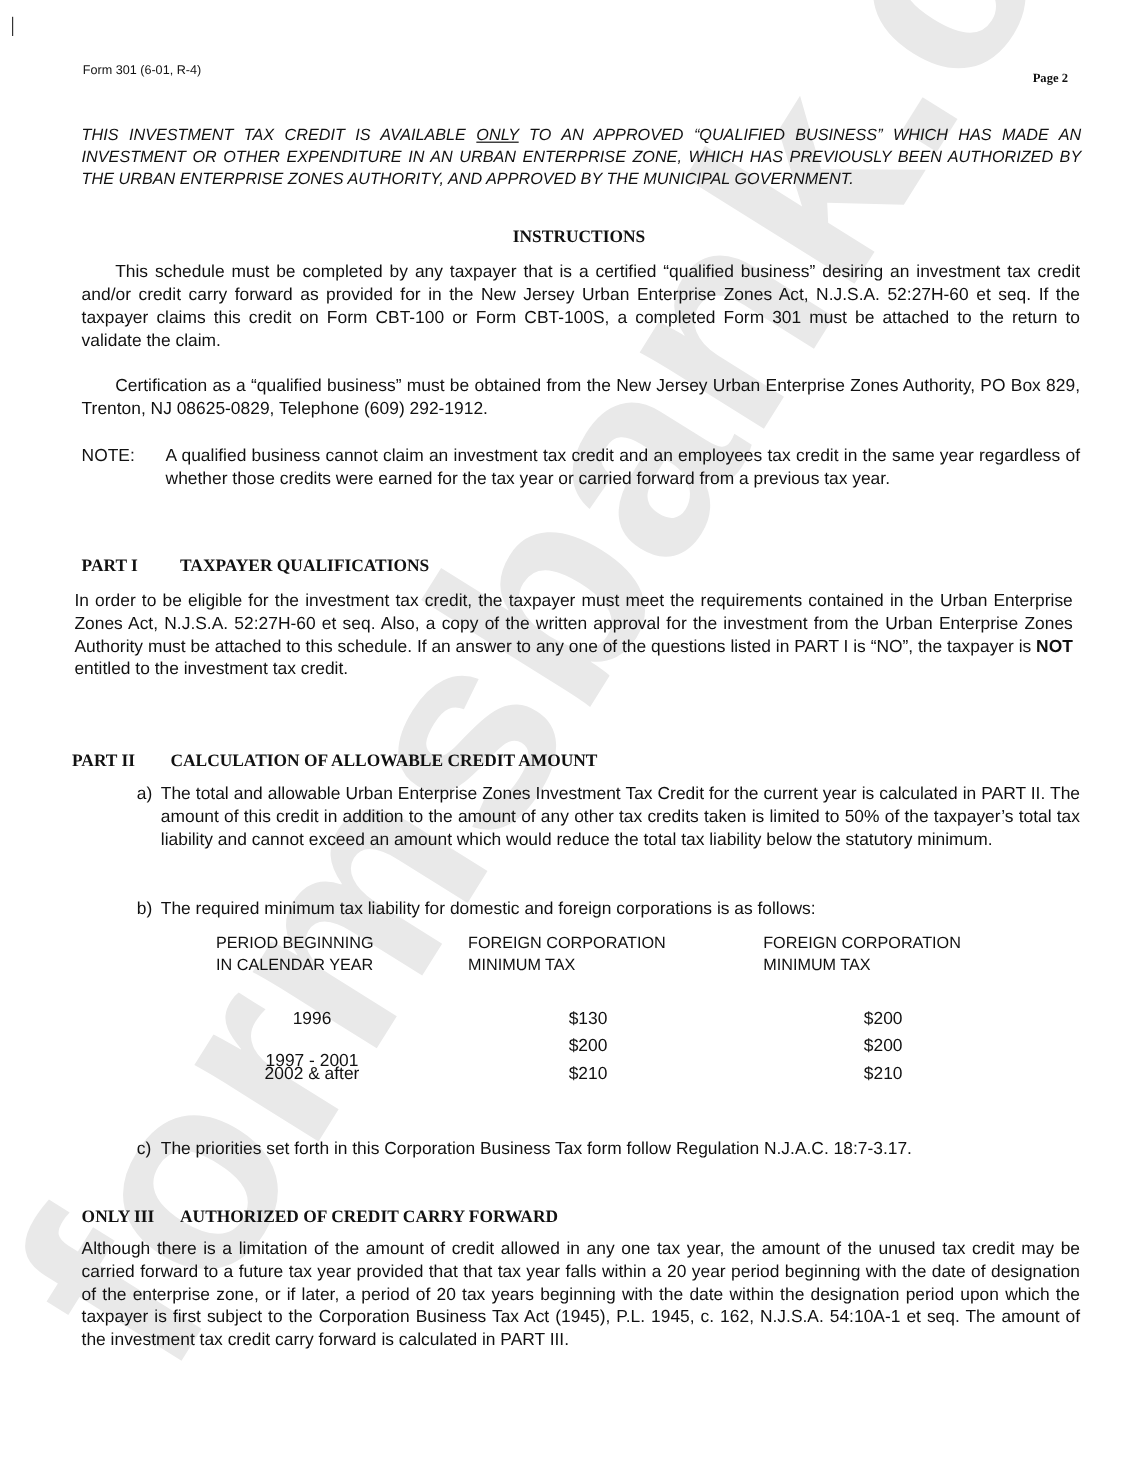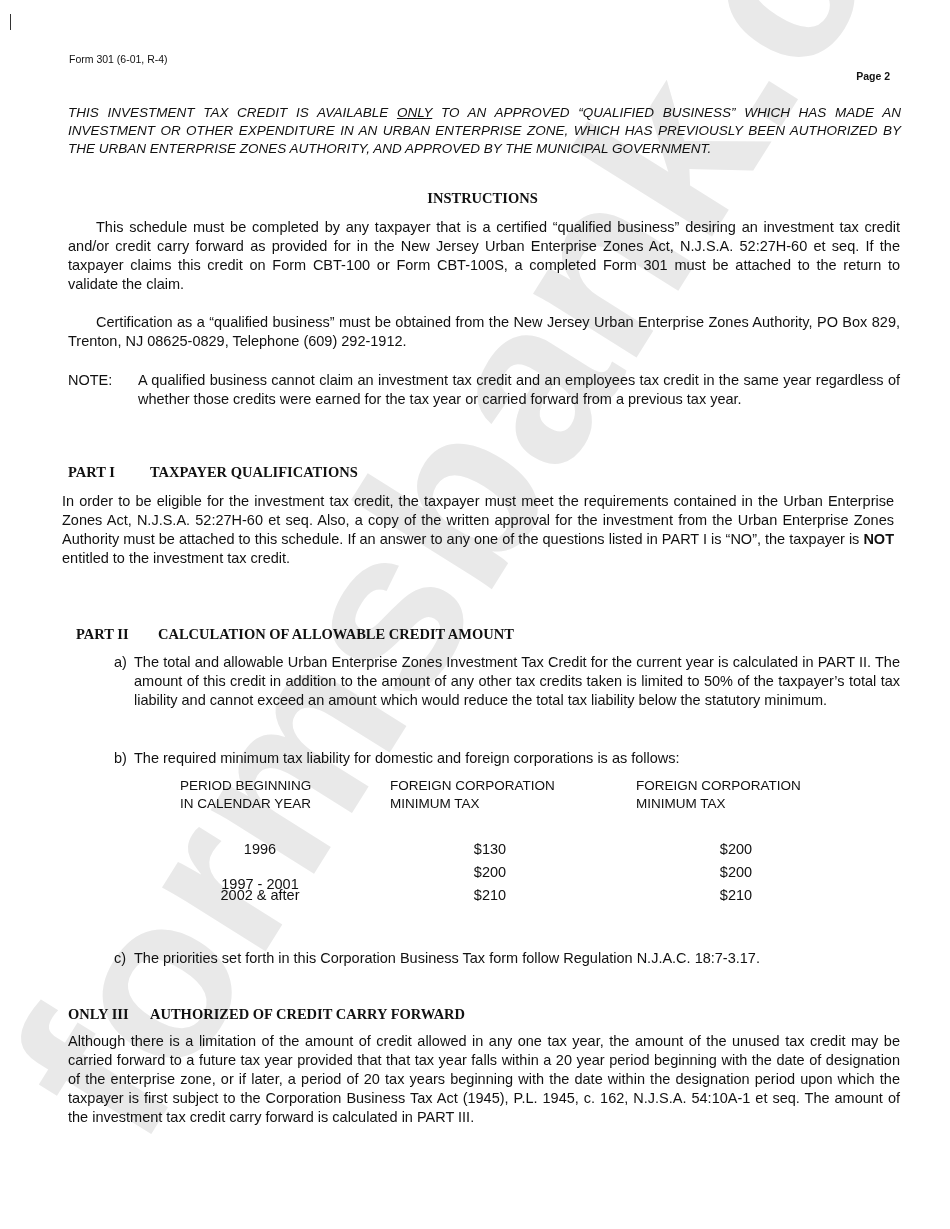--- a/index.html
+++ b/index.html
@@ -1,37 +1,37 @@
 <!DOCTYPE html>
 <html><head>
   <meta charset="utf-8">
   <style>
     html, body { margin: 0; padding: 0; background: #ffffff; }
     body { width: 950px; height: 1229px; position: relative; overflow: hidden; font-family: "Liberation Sans", sans-serif; color: #111; }
     .watermark { position: absolute; left: -40px; top: 500px; font-family: "Liberation Sans", sans-serif; font-weight: bold; font-size: 230px; color: #e9e9e9; transform: rotate(-58deg); transform-origin: left top; white-space: nowrap; letter-spacing: 2px; z-index: 0; top: 1040px; }
     .page { position: absolute; left: 0; top: 0; width: 950px; height: 1229px; z-index: 1; }
     .abs { position: absolute; }
     .hdr-left { left: 69px; top: 53px; font-size: 10.5px; }
-    .hdr-right { right: 60px; top: 70px; font-size: 10.5px; font-weight: bold; }
+    .hdr-right { right: 60px; top: 60px; font-size: 10.5px; font-weight: bold; font-family: Liberation Serif, serif; }
     .margin-bar { left: 10px; top: 14px; width: 1px; height: 16px; background: #333; }
     .notice { left: 68px; top: 104px; width: 833px; font-size: 13.5px; line-height: 18px; text-align: justify; text-align-last: left; font-style: italic; }
     .notice u { text-decoration: underline; }
     .title { left: 0; width: 965px; top: 190px; text-align: center; font-family: "Liberation Serif", serif; font-weight: bold; font-size: 14.5px; }
     p.para { margin: 0; font-size: 14.5px; line-height: 19px; text-align: justify; }
     .inst1 { left: 68px; top: 218px; width: 832px; }
     .inst2 { left: 68px; top: 313px; width: 832px; }
     .indent { text-indent: 28px; }
     .note { left: 68px; top: 371px; width: 832px; display: flex; }
     .note-label { font-weight: normal; width: 70px; flex: none; font-size: 14.5px; line-height: 19px; }
     .note-text { flex: 1; }
     .part-hdr { font-family: "Liberation Serif", serif; font-weight: bold; font-size: 14.5px; display: flex; }
     .part-num { width: 82px; flex: none; }
     .p1-hdr { left: 68px; top: 464px; }
     .p1-text { left: 62px; top: 492px; width: 832px; }
-    .p2-hdr { left: 76px; top: 626px; }
+    .p2-hdr { left: 60px; top: 626px; }
     .p2a { left: 114px; top: 653px; width: 786px; display: flex; }
     .item-label { width: 20px; flex: none; font-size: 14.5px; line-height: 19px; }
     .item-text { flex: 1; }
     .p2b { left: 114px; top: 749px; width: 786px; }
     .tbl-head { position: absolute; font-size: 13.5px; line-height: 18px; text-align: left; }
     .tbl-cell { position: absolute; font-size: 14.5px; text-align: center; }
     .p2c { left: 114px; top: 949px; width: 786px; }
     .p3-hdr { left: 68px; top: 1006px; }
     .p3-text { left: 68px; top: 1032px; width: 832px; }
   </style>

